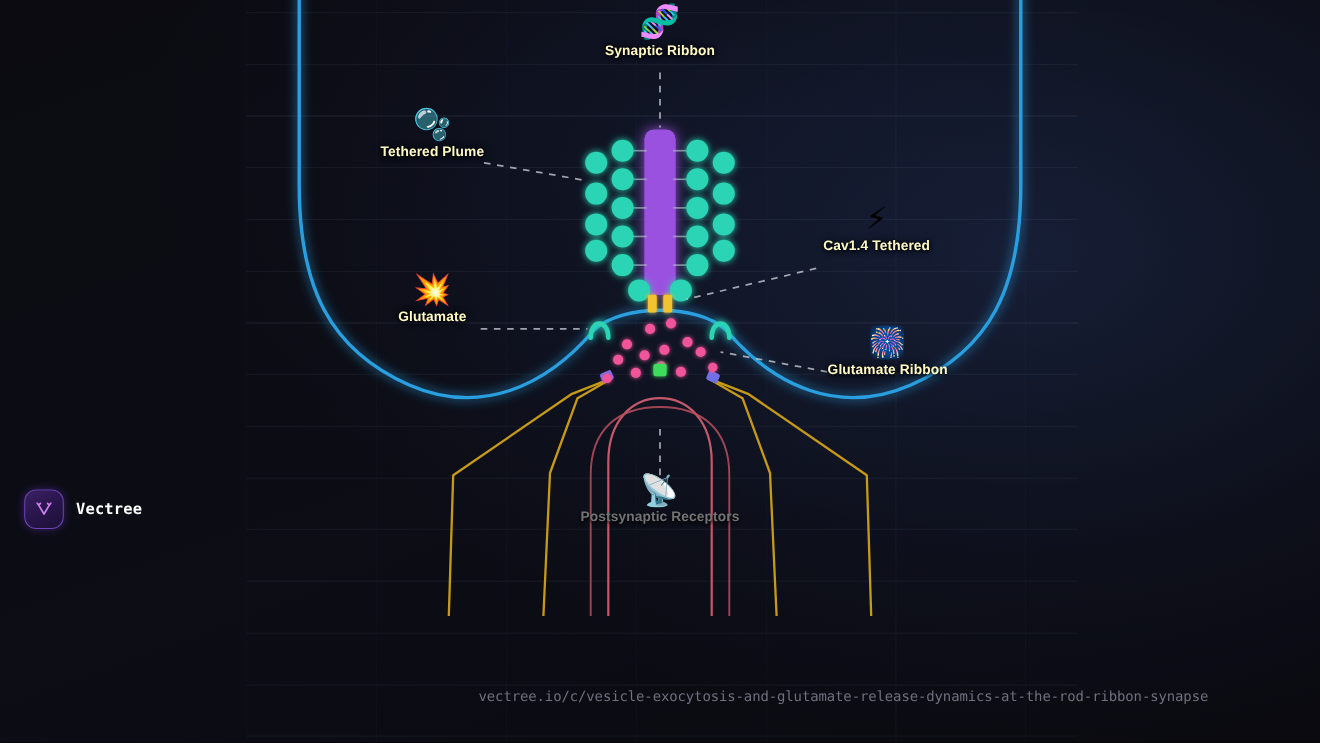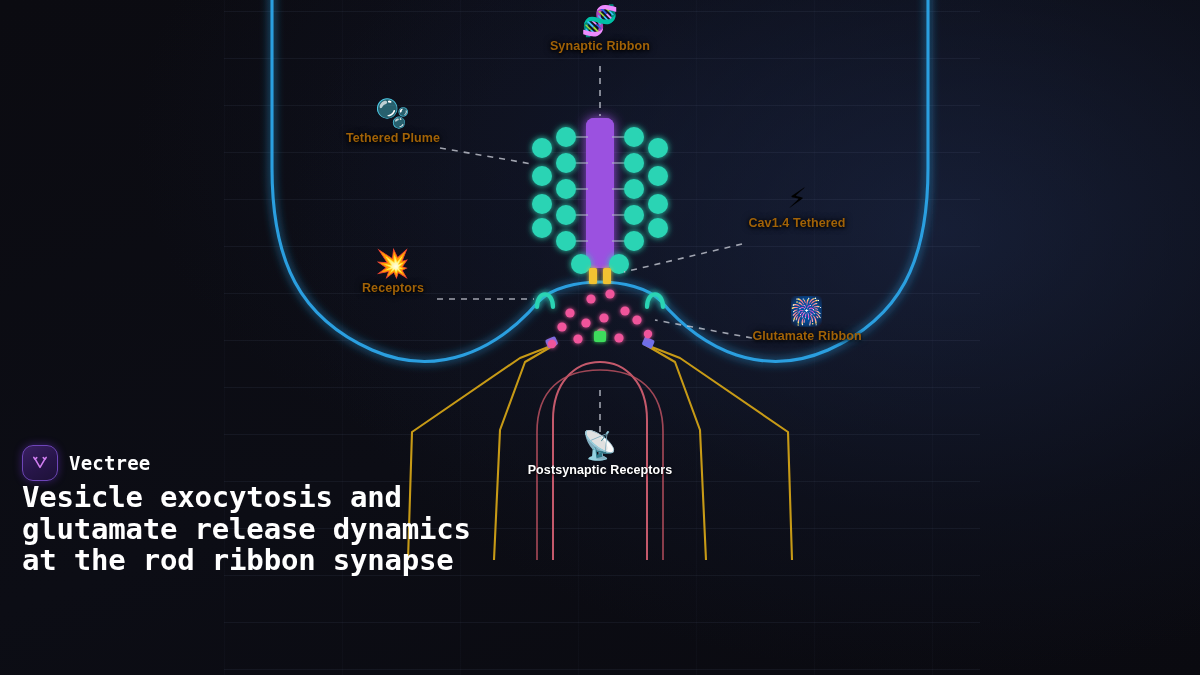--- a/index.html
+++ b/index.html
@@ -43,37 +43,37 @@
 
   
   .lab{ position:absolute; text-align:center; pointer-events:none; }
   .lab .emo{
     display:block; line-height:1;
     font-family:"DejaVu Sans", sans-serif;
   }
   .lab .txt{
     display:block; margin-top:3px;
     font-size:12.5px; font-weight:bold; letter-spacing:.1px;
-    color:#a16207; text-shadow:0 1px 3px #000, 0 0 7px rgba(0,0,0,.95);
+    color:#fef9c3; text-shadow:0 1px 3px #000, 0 0 7px rgba(0,0,0,.95);
     white-space:nowrap;
   }
-  .lab.muted .txt{ color:#ffffff; font-weight:bold; text-shadow:0 1px 3px #000; }
+  .lab.muted .txt{ color:#737373; font-weight:bold; text-shadow:0 1px 3px #000; }
 
   
   .brand{ position:absolute; left:22px; top:445px; display:flex; align-items:center; gap:11px; }
   .brand .mark{
     width:36px; height:36px; border-radius:11px;
     background:linear-gradient(150deg,#3a2063 0%, #271549 55%, #1d1138 100%);
     border:1px solid #6e45b8;
     display:flex; align-items:center; justify-content:center;
     box-shadow:0 0 9px rgba(124,58,237,.40);
   }
   .brand .name{
     font-family:"DejaVu Sans Mono","Liberation Mono",monospace;
-    font-size:19px; font-weight:bold; color:#ffffff; letter-spacing:.2px;
+    font-size:14px; font-weight:bold; color:#ffffff; letter-spacing:.2px;
   }
   .headline{
     position:absolute; left:22px; top:482px; width:470px;
     font-family:"DejaVu Sans Mono","Liberation Mono",monospace;
     font-size:29px; line-height:31.6px; font-weight:bold;
     color:#ffffff; letter-spacing:-0.2px;
   }
   .url{
     position:absolute; left:435px; top:625px;
     font-family:"DejaVu Sans Mono","Liberation Mono",monospace;
@@ -239,21 +239,21 @@
     <span class="txt">Tethered Plume</span>
   </div>
 
   <div class="lab" style="left:737px; top:185px; width:120px;">
     <span class="emo" style="font-size:28px;">⚡</span>
     <span class="txt">Cav1.4 Tethered</span>
   </div>
 
   <div class="lab" style="left:333px; top:250px; width:120px;">
     <span class="emo" style="font-size:28px;">💥</span>
-    <span class="txt">Receptors</span>
+    <span class="txt">Glutamate</span>
   </div>
 
   <div class="lab" style="left:747px; top:298px; width:120px;">
     <span class="emo" style="font-size:28px;">🎆</span>
     <span class="txt">Glutamate Ribbon</span>
   </div>
 
   <div class="lab muted" style="left:525px; top:432px; width:150px;">
     <span class="emo" style="font-size:28px;">📡</span>
     <span class="txt">Postsynaptic Receptors</span>
@@ -265,15 +265,15 @@
         <g stroke="#d07df0" stroke-width="1.9" fill="none" stroke-linecap="round" stroke-linejoin="round">
           <path d="M6.2 7.4 L12 17.2 L17.8 7.4"></path>
           <path d="M6.2 7.4 L4.6 5.3 M6.2 7.4 L8.1 5.6"></path>
           <path d="M17.8 7.4 L19.4 5.3 M17.8 7.4 L15.9 5.6"></path>
         </g>
       </svg>
     </div>
     <div class="name">Vectree</div>
   </div>
 
-  <div class="headline">Vesicle exocytosis and glutamate release dynamics at the rod ribbon synapse</div>
-
+
+  <div class="url">vectree.io/c/vesicle-exocytosis-and-glutamate-release-dynamics-at-the-rod-ribbon-synapse</div>
 </div>
 
 </body></html>

